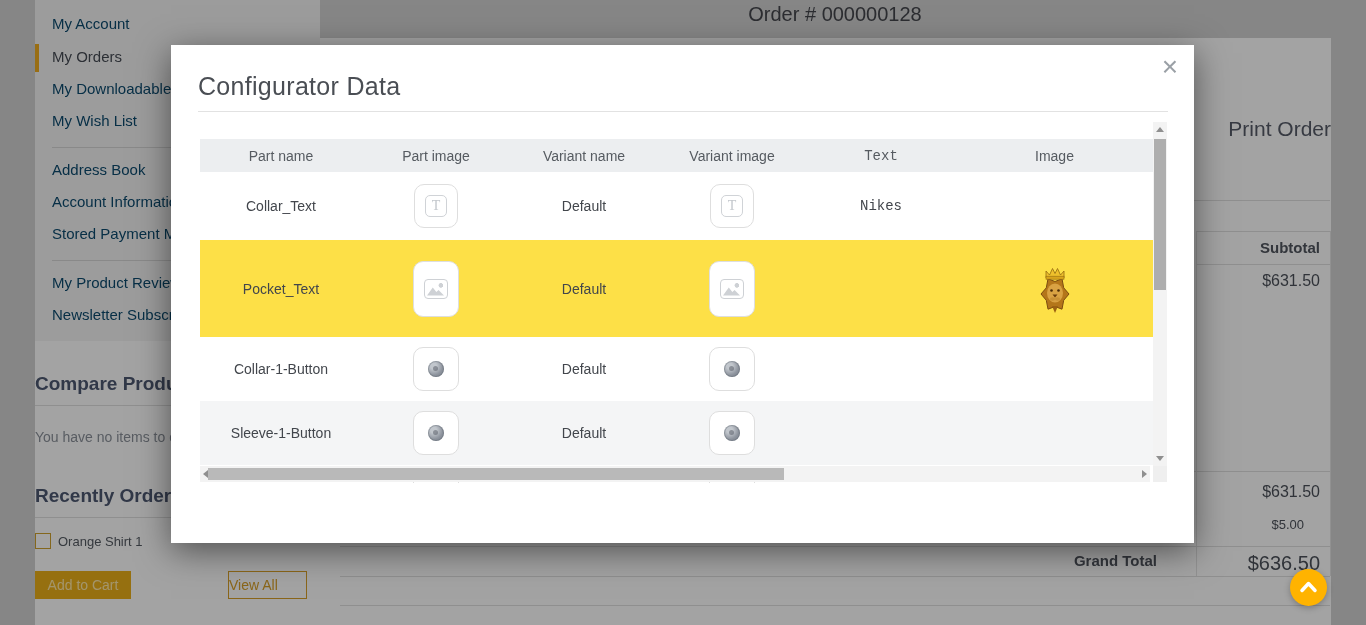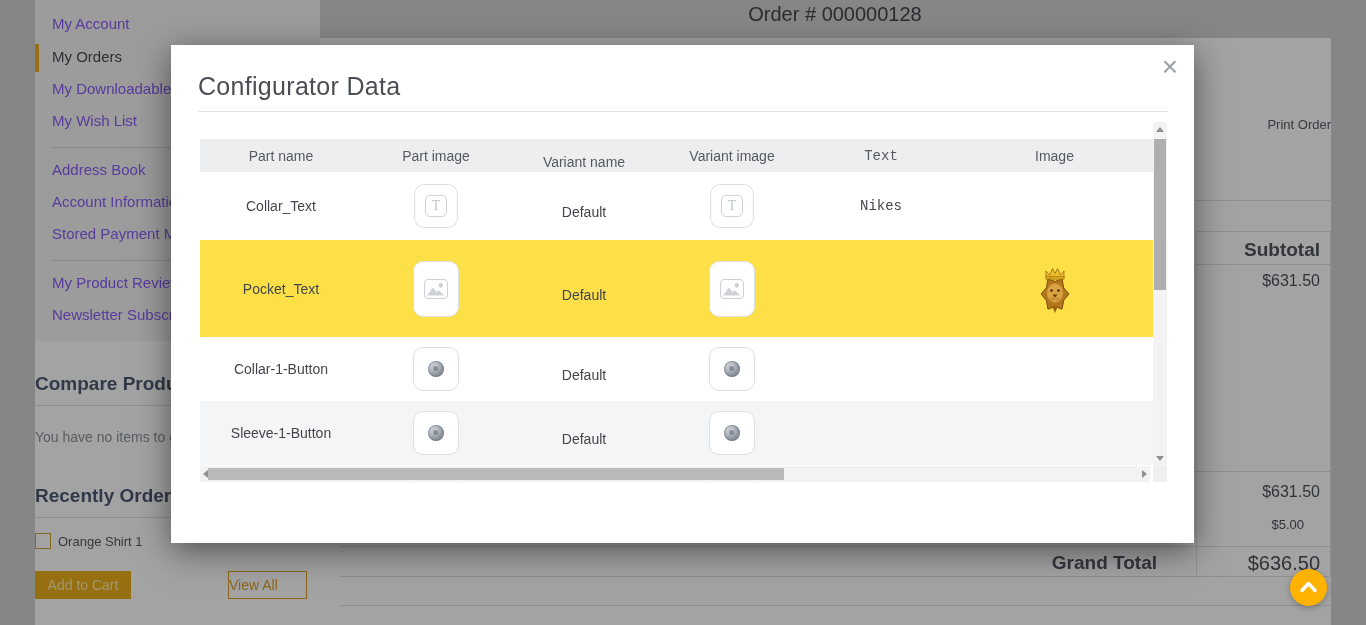--- a/index.html
+++ b/index.html
@@ -4,29 +4,29 @@
 <style>
   html,body{margin:0;padding:0;background:#888;}
   *{box-sizing:border-box;}
   .stage{position:relative;width:1366px;height:625px;overflow:hidden;
          font-family:"Liberation Sans","DejaVu Sans",sans-serif;background:#d2d2d2;}
   .abs{position:absolute;}
 
   
   .main-white{left:35px;top:38px;width:1296px;height:587px;background:#fff;}
   .sidebar{left:35px;top:0;width:285px;height:341px;background:#f5f5f5;}
-  .side-item{left:17px;width:250px;height:22px;font-size:15px;color:#8b5cf6;cursor:pointer;white-space:nowrap;overflow:hidden;}
+  .side-item{left:17px;width:250px;height:22px;font-size:15px;color:#0c4a6e;cursor:pointer;white-space:nowrap;overflow:hidden;}
   .side-item.current{color:#464b54;}
   .side-bar-accent{left:0;top:44px;width:4px;height:28px;background:#f0ac20;}
   .side-divider{left:17px;width:251px;height:1px;background:#d7d7d7;}
   .page-title{left:340px;top:3px;width:990px;text-align:center;font-size:20px;color:#45474d;}
-  .print-order{top:117px;right:35px;font-size:13px;color:#565b68;cursor:pointer;}
+  .print-order{top:117px;right:35px;font-size:21px;color:#565b68;cursor:pointer;}
   .hline{background:#e0e0e0;height:1px;}
   .vline{background:#e3e3e3;width:1px;}
-  .tot-text{font-size:19px;color:#4c515a;white-space:nowrap;}
+  .tot-text{font-size:15px;color:#4c515a;white-space:nowrap;}
   .heading{left:35px;width:300px;font-size:19px;font-weight:bold;color:#4d5871;white-space:nowrap;}
   .small-text{left:35px;font-size:14px;color:#8b919a;white-space:nowrap;}
   .checkbox{left:35px;top:533px;width:16px;height:16px;background:#fff;border:1px solid #cfa22e;cursor:pointer;}
   .chk-label{left:58px;top:534px;font-size:13px;color:#545a62;white-space:nowrap;}
   .btn-solid{left:35px;top:571px;width:96px;height:28px;background:#ebaf1a;color:#ffe9a8;
              font-size:14px;text-align:center;line-height:28px;cursor:pointer;}
   .btn-outline{left:228px;top:571px;width:79px;height:28px;border:1px solid #d8a02a;color:#d8a02a;
              font-size:14px;text-align:left;line-height:26px;cursor:pointer;background:#fff;}
 
   
@@ -41,21 +41,21 @@
   .tbl{left:29px;top:94px;width:953px;height:344px;overflow:hidden;background:#fff;}
   .trow{position:absolute;left:0;width:953px;}
   .thead{top:0;height:33px;background:#eceef0;}
   .r1{top:33px;height:68px;background:#fff;}
   .r2{top:101px;height:97px;background:#fde047;}
   .r3{top:198px;height:64px;background:#fff;}
   .r4{top:262px;height:64px;background:#f4f5f6;}
   .r5{top:326px;height:44px;background:#fff;}
   .cell{position:absolute;top:0;height:100%;display:flex;align-items:center;justify-content:center;
         font-size:14px;color:#42464c;white-space:nowrap;}
-  .c1{left:0;width:162px;}.c2{left:162px;width:148px;}.c3{left:310px;width:148px;margin-top:6px;}
+  .c1{left:0;width:162px;}.c2{left:162px;width:148px;}.c3{left:310px;width:148px;}
   .c4{left:458px;width:148px;}.c5{left:606px;width:150px;font-family:Liberation Mono, monospace;}.c6{left:756px;width:197px;}
   .thead .cell{font-size:14px;color:#565b61;}
   .iconbox{width:46px;height:44px;background:#fff;border:1px solid #dedede;border-radius:10px;
            display:flex;align-items:center;justify-content:center;}
   .iconbox.sq{width:44px;}
   .iconbox.tall{height:56px;}
   .glyph{position:relative;width:26px;height:26px;}
   .glyph-text-icon::before{content:"T";position:absolute;left:2px;top:2px;width:20px;height:20px;
         border:1.3px solid #d0d3d7;border-radius:5px;color:#c3c7cc;
         font:400 14px/20px "Liberation Serif",serif;text-align:center;}

